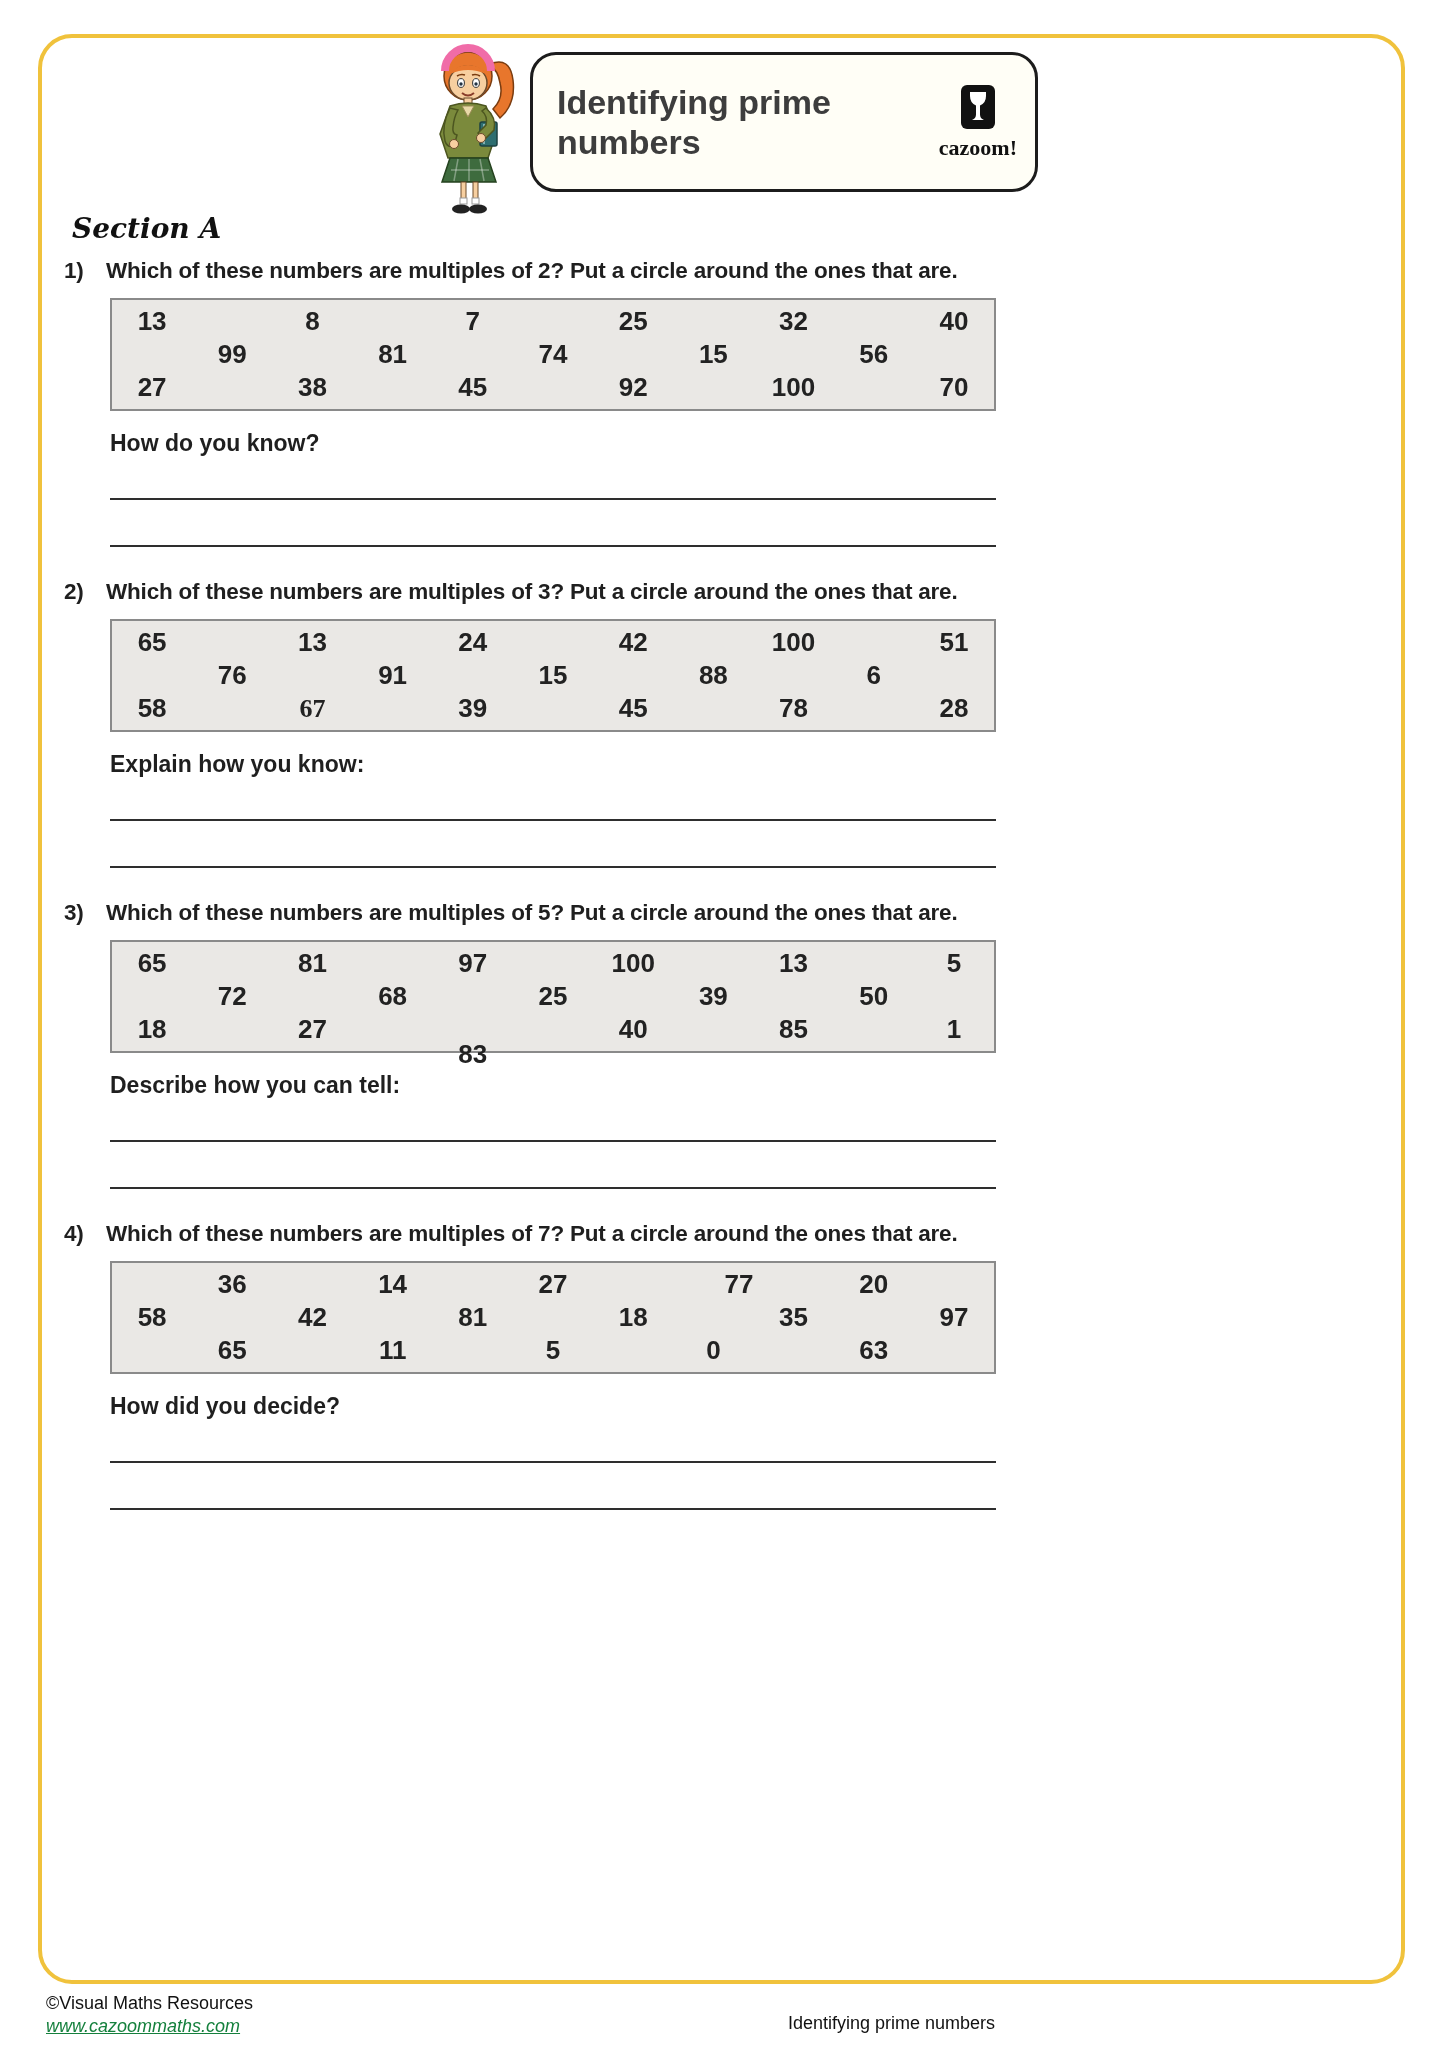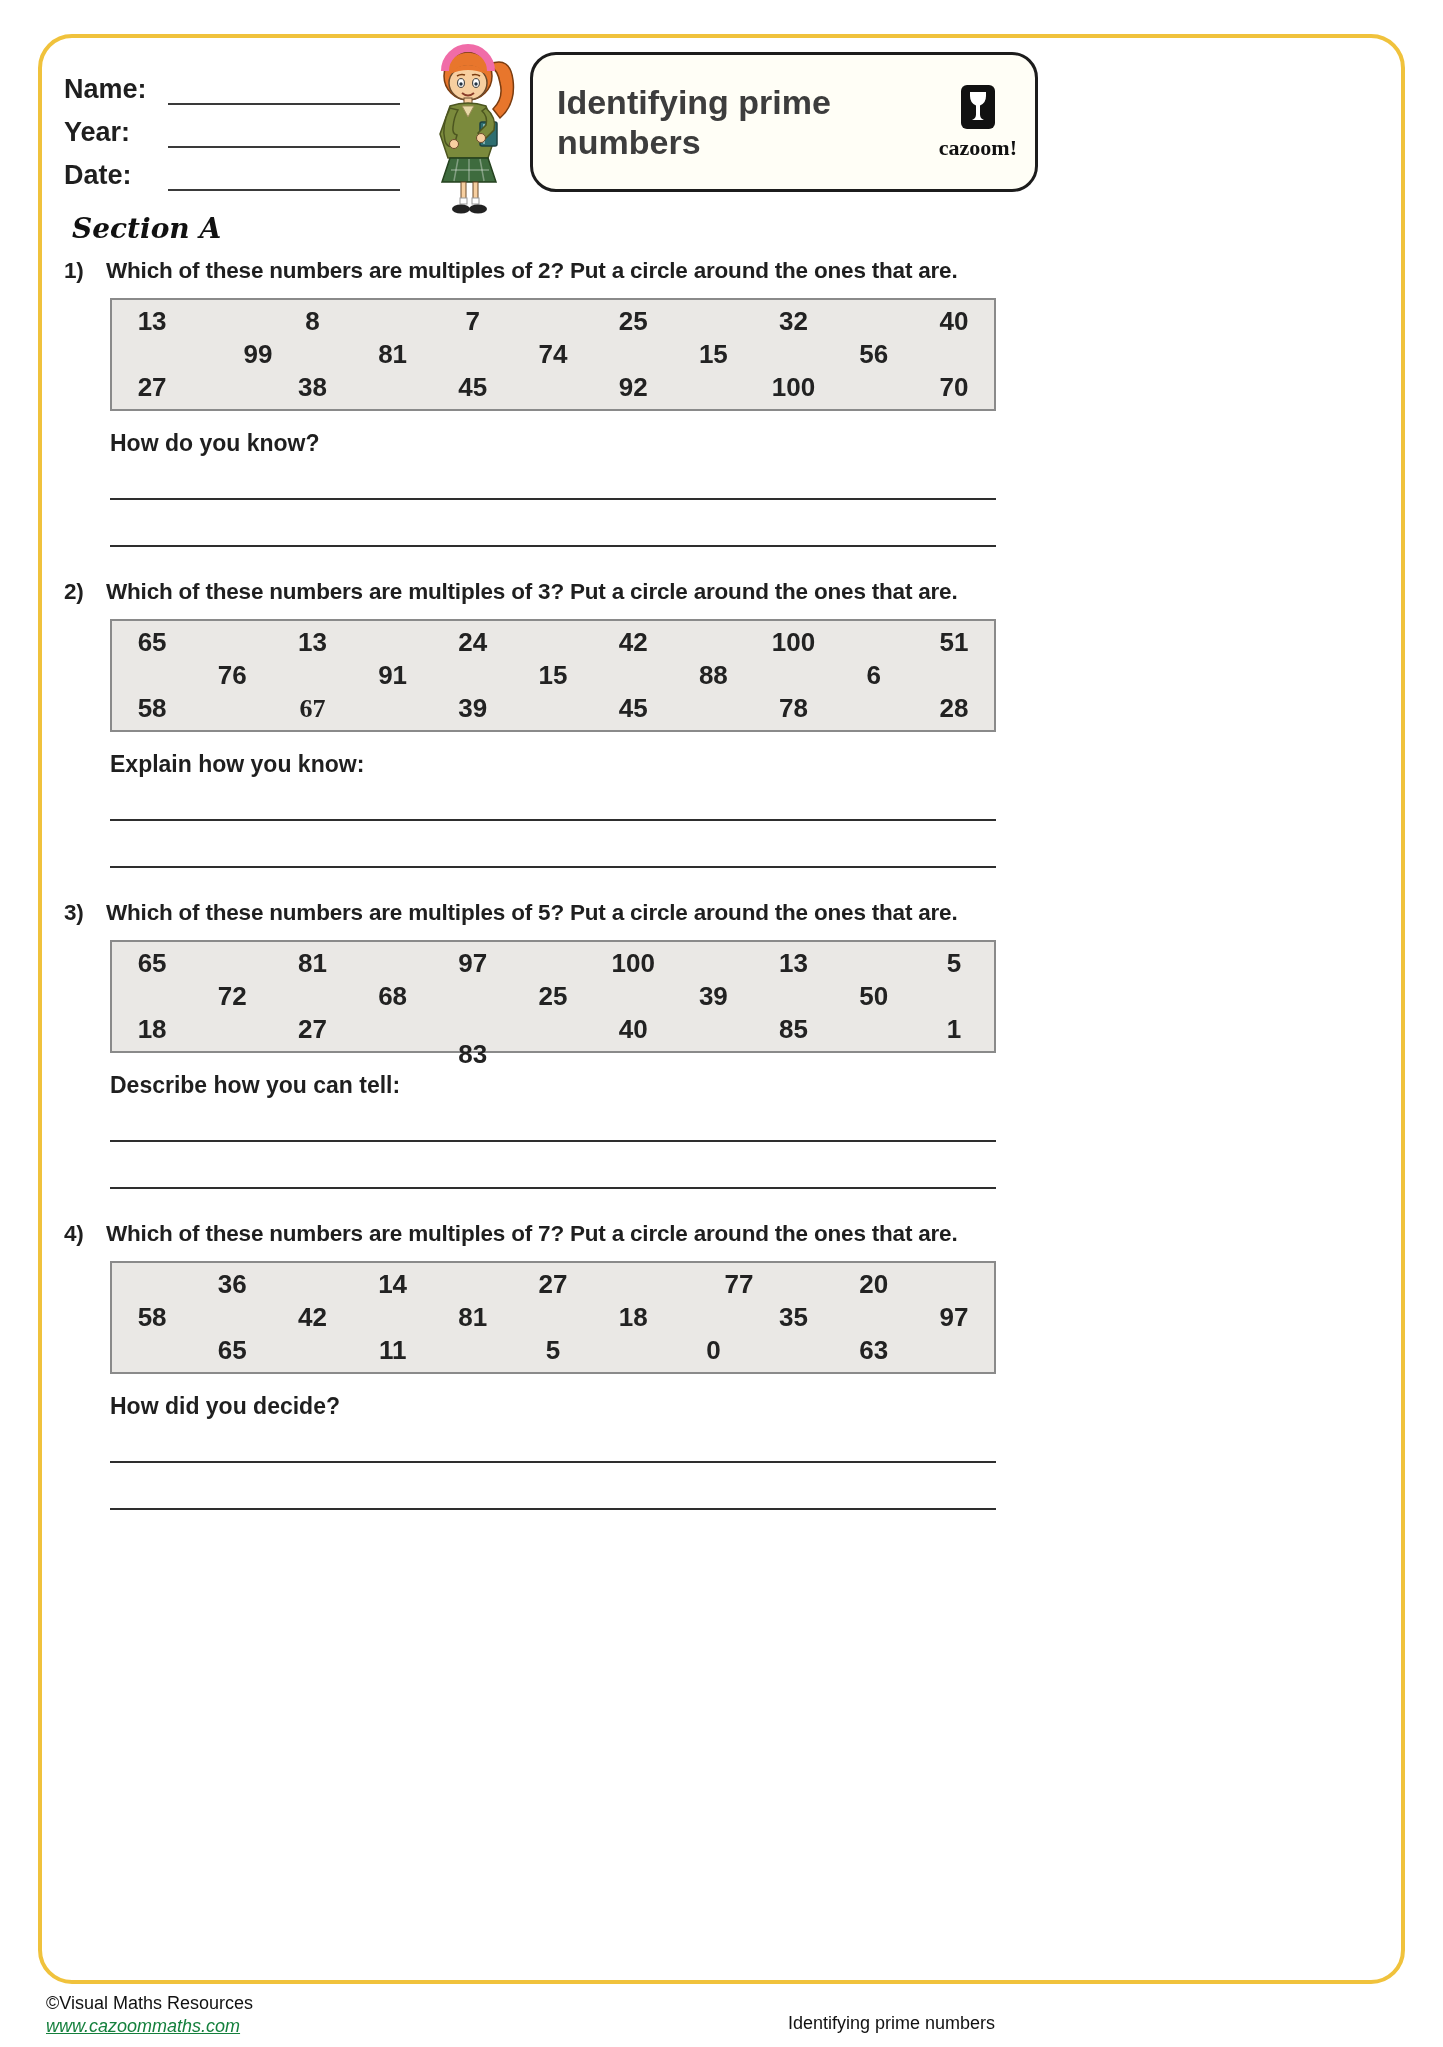--- a/index.html
+++ b/index.html
@@ -42,34 +42,20 @@
   .footer-left{position:absolute;left:46px;top:1992px;font-size:18px;line-height:23px;color:#111;}
   .footer-link{color:#15803d;text-decoration:underline;cursor:pointer;display:inline-block;font-style:italic;}
   .footer-right{position:absolute;right:448px;top:2013px;font-size:18px;color:#111;}
 </style>
 </head>
 <body>
 
 <div class="page">
   <div class="border-frame"></div>
 
-  <div class="fields">
-    <div class="field-row">
-      <span class="field-label">Name:</span>
-      <span class="field-line"></span>
-    </div>
-    <div class="field-row">
-      <span class="field-label">Year:</span>
-      <span class="field-line"></span>
-    </div>
-    <div class="field-row">
-      <span class="field-label">Date:</span>
-      <span class="field-line"></span>
-    </div>
-  </div>
 
   <div class="character">
     <svg width="106" height="180" viewBox="0 0 106 180">
 
       <path d="M72,26 q20,-8 23,16 q3,24 -13,38 l-7,-9 q11,-11 7,-26 q-2,-13 -10,-17 z" fill="#E8762C" stroke="#7a3c10" stroke-width="1.5"></path>
 
       <circle cx="50" cy="38" r="24" fill="#E8762C" stroke="#7a3c10" stroke-width="1.5"></circle>
 
       <path d="M27,33 A23,23 0 0 1 73,33" fill="none" stroke="#F06CA8" stroke-width="8"></path>
 
@@ -139,21 +125,21 @@
         <div class="q-grid">
           <div class="grid-row">
             <span class="num" style="grid-column: 1;">13</span>
             <span class="num" style="grid-column: 3;">8</span>
             <span class="num" style="grid-column: 5;">7</span>
             <span class="num" style="grid-column: 7;">25</span>
             <span class="num" style="grid-column: 9;">32</span>
             <span class="num" style="grid-column: 11;">40</span>
           </div>
           <div class="grid-row">
-            <span class="num" style="grid-column: 2; text-align: right;">99</span>
+            <span class="num" style="grid-column: 2;">99</span>
             <span class="num" style="grid-column: 4;">81</span>
             <span class="num" style="grid-column: 6;">74</span>
             <span class="num" style="grid-column: 8;">15</span>
             <span class="num" style="grid-column: 10;">56</span>
           </div>
           <div class="grid-row">
             <span class="num" style="grid-column: 1;">27</span>
             <span class="num" style="grid-column: 3;">38</span>
             <span class="num" style="grid-column: 5;">45</span>
             <span class="num" style="grid-column: 7;">92</span>

